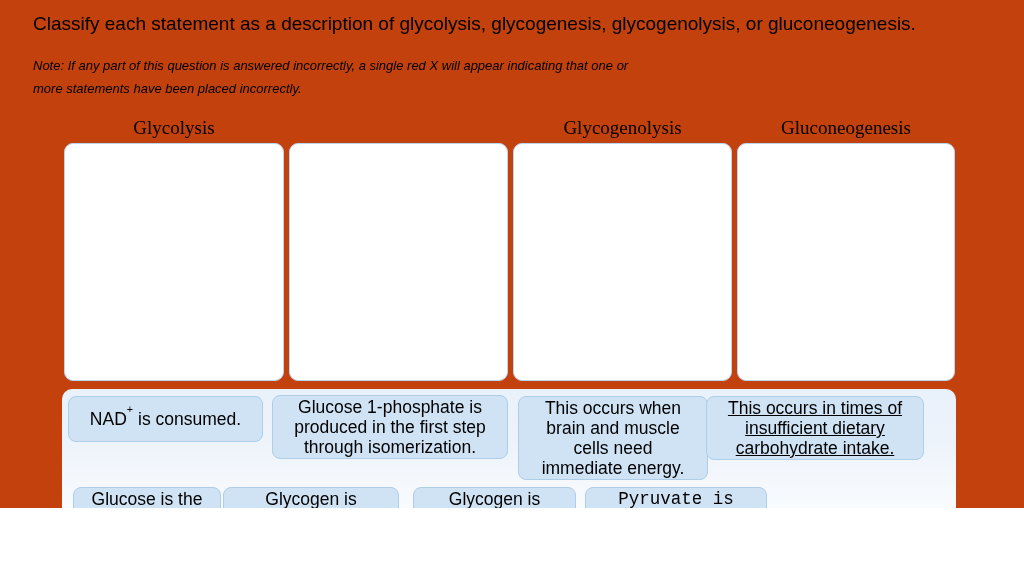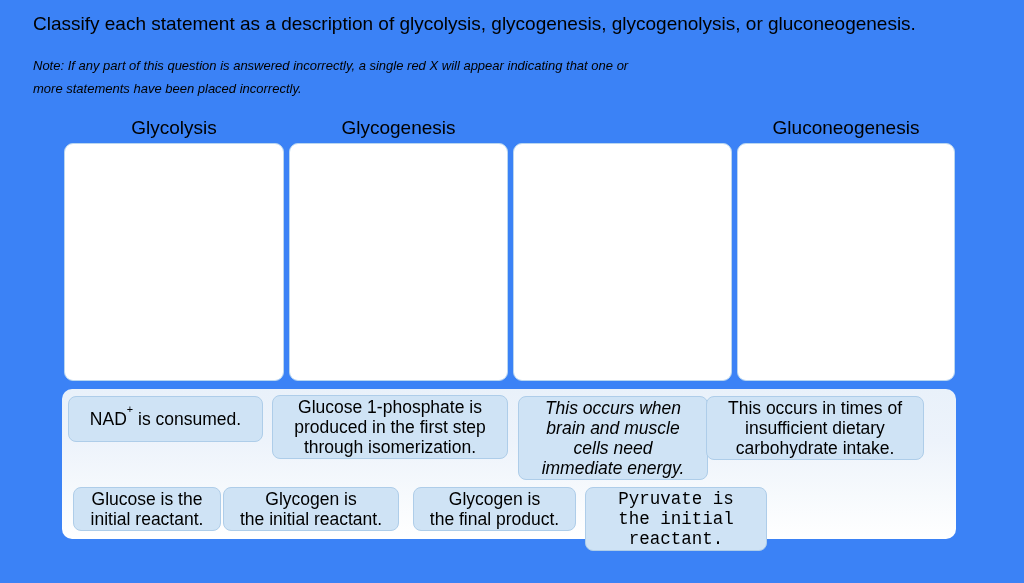--- a/index.html
+++ b/index.html
@@ -5,22 +5,22 @@
   html, body {
     margin: 0;
     padding: 0;
     background: #ffffff;
     font-family: "Liberation Sans", "DejaVu Sans", sans-serif;
     color: #000000;
   }
   #screen {
     position: relative;
     width: 1024px;
-    height: 583px;
-    background: #3b82f6;
+    height: 508px;
+    background: #c2410c;
     overflow: hidden;
   }
   .title {
     position: absolute;
     left: 33px;
     top: 12px;
     font-size: 19px;
     line-height: 23px;
     white-space: pre-line;
   }
@@ -33,20 +33,21 @@
     font-style: italic;
     white-space: pre-line;
   }
   .col-header {
     position: absolute;
     top: 117px;
     height: 22px;
     font-size: 19px;
     line-height: 22px;
     text-align: center;
+    font-family: Liberation Serif, serif;
   }
   .dropzone {
     position: absolute;
     top: 143px;
     height: 238px;
     background: #ffffff;
     border: 1px solid #b9d6f0;
     border-radius: 9px;
     box-sizing: border-box;
   }
@@ -83,42 +84,42 @@
 <body>
 
 <div id="screen">
 
   <div class="title">Classify each statement as a description of glycolysis, glycogenesis, glycogenolysis, or gluconeogenesis.</div>
 
   <div class="note">Note: If any part of this question is answered incorrectly, a single red X will appear indicating that one or
 more statements have been placed incorrectly.</div>
 
   <div class="col-header" style="left:64px;width:220px;">Glycolysis</div>
-  <div class="col-header" style="left:289px;width:219px;">Glycogenesis</div>
+  <div class="col-header" style="left:513px;width:219px;">Glycogenolysis</div>
   <div class="col-header" style="left:737px;width:218px;text-align:center;">Gluconeogenesis</div>
 
   <div class="dropzone" style="left:64px;width:220px;"></div>
   <div class="dropzone" style="left:289px;width:219px;"></div>
   <div class="dropzone" style="left:513px;width:219px;"></div>
   <div class="dropzone" style="left:737px;width:218px;"></div>
 
   <div class="tray"></div>
 
   <div class="chip" style="left:68px;top:396px;width:195px;padding:12px 10px;"><span><span>NAD</span><sup>+</sup><span> is consumed.</span></span></div>
 
   <div class="chip" style="left:272px;top:395px;width:236px;">Glucose 1-phosphate is
 produced in the first step
 through isomerization.</div>
 
-  <div class="chip" style="left:518px;top:396px;width:190px;font-style:italic;">This occurs when
+  <div class="chip" style="left:518px;top:396px;width:190px;">This occurs when
 brain and muscle
 cells need
 immediate energy.</div>
 
-  <div class="chip" style="left:706px;top:396px;width:218px;">This occurs in times of
+  <div class="chip" style="left:706px;top:396px;width:218px;text-decoration:underline;">This occurs in times of
 insufficient dietary
 carbohydrate intake.</div>
 
   <div class="chip" style="left:73px;top:487px;width:148px;">Glucose is the
 initial reactant.</div>
 
   <div class="chip" style="left:223px;top:487px;width:176px;">Glycogen is
 the initial reactant.</div>
 
   <div class="chip" style="left:413px;top:487px;width:163px;">Glycogen is

